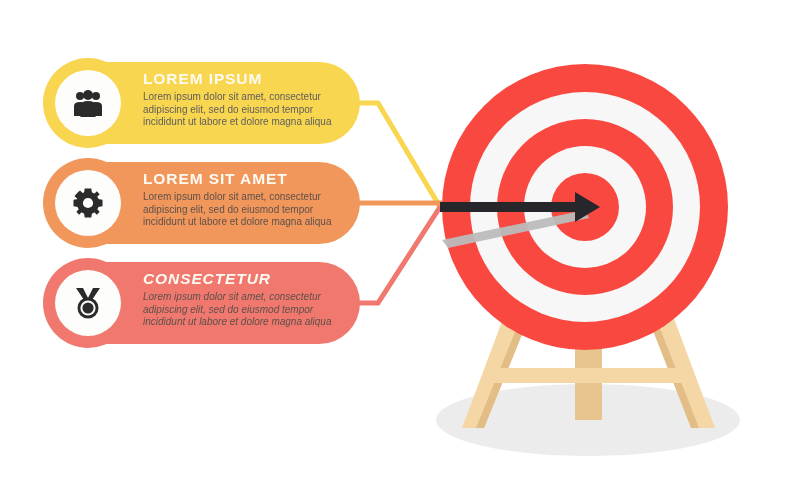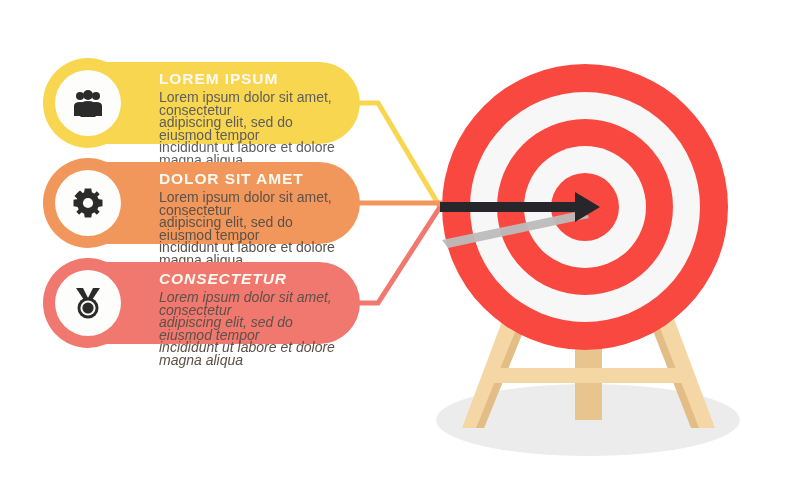--- a/index.html
+++ b/index.html
@@ -73,35 +73,35 @@
     border-radius: 50%;
     background: #fdfdfb;
     display: flex;
     align-items: center;
     justify-content: center;
   }
   .card-icon { display: block; }
 
   .card-body {
     position: absolute;
-    left: 112px;
+    left: 96px;
     top: 7px;
     right: 14px;
   }
   .card-title {
     font-size: 15.5px;
     font-weight: bold;
     letter-spacing: 0.9px;
     color: #fdfaf2;
     line-height: 20px;
     margin: 0 0 2px 0;
     white-space: nowrap;
   }
   .card-text {
-    font-size: 14px;
+    font-size: 10px;
     line-height: 12.6px;
     color: #5e5e5e;
     margin: 0;
     white-space: pre-line;
   }
   .card-2 .card-text, .card-3 .card-text { color: #5d5149; }
 </style>
 </head>
 <body>
 
@@ -178,21 +178,21 @@
             <rect x="13.0" y="0.5" width="4.0" height="6"></rect>
             <rect x="13.0" y="23.5" width="4.0" height="6"></rect>
             <rect x="0.5" y="13.0" width="6" height="4.0"></rect>
             <rect x="23.5" y="13.0" width="6" height="4.0"></rect>
           </g>
           <circle cx="15" cy="15" r="5.1" fill="#fdfdfb"></circle>
         </svg>
       </div>
     </div>
     <div class="card-body">
-      <div class="card-title">DOLOR SIT AMET</div>
+      <div class="card-title">LOREM SIT AMET</div>
       <div class="card-text">Lorem ipsum dolor sit amet, consectetur
 adipiscing elit, sed do eiusmod tempor
 incididunt ut labore et dolore magna aliqua</div>
     </div>
   </div>
 
   <div class="card card-3">
     <div class="card-disc">
       <div class="card-disc-inner">
         <svg class="card-icon" width="28" height="32" viewBox="0 0 28 32">

